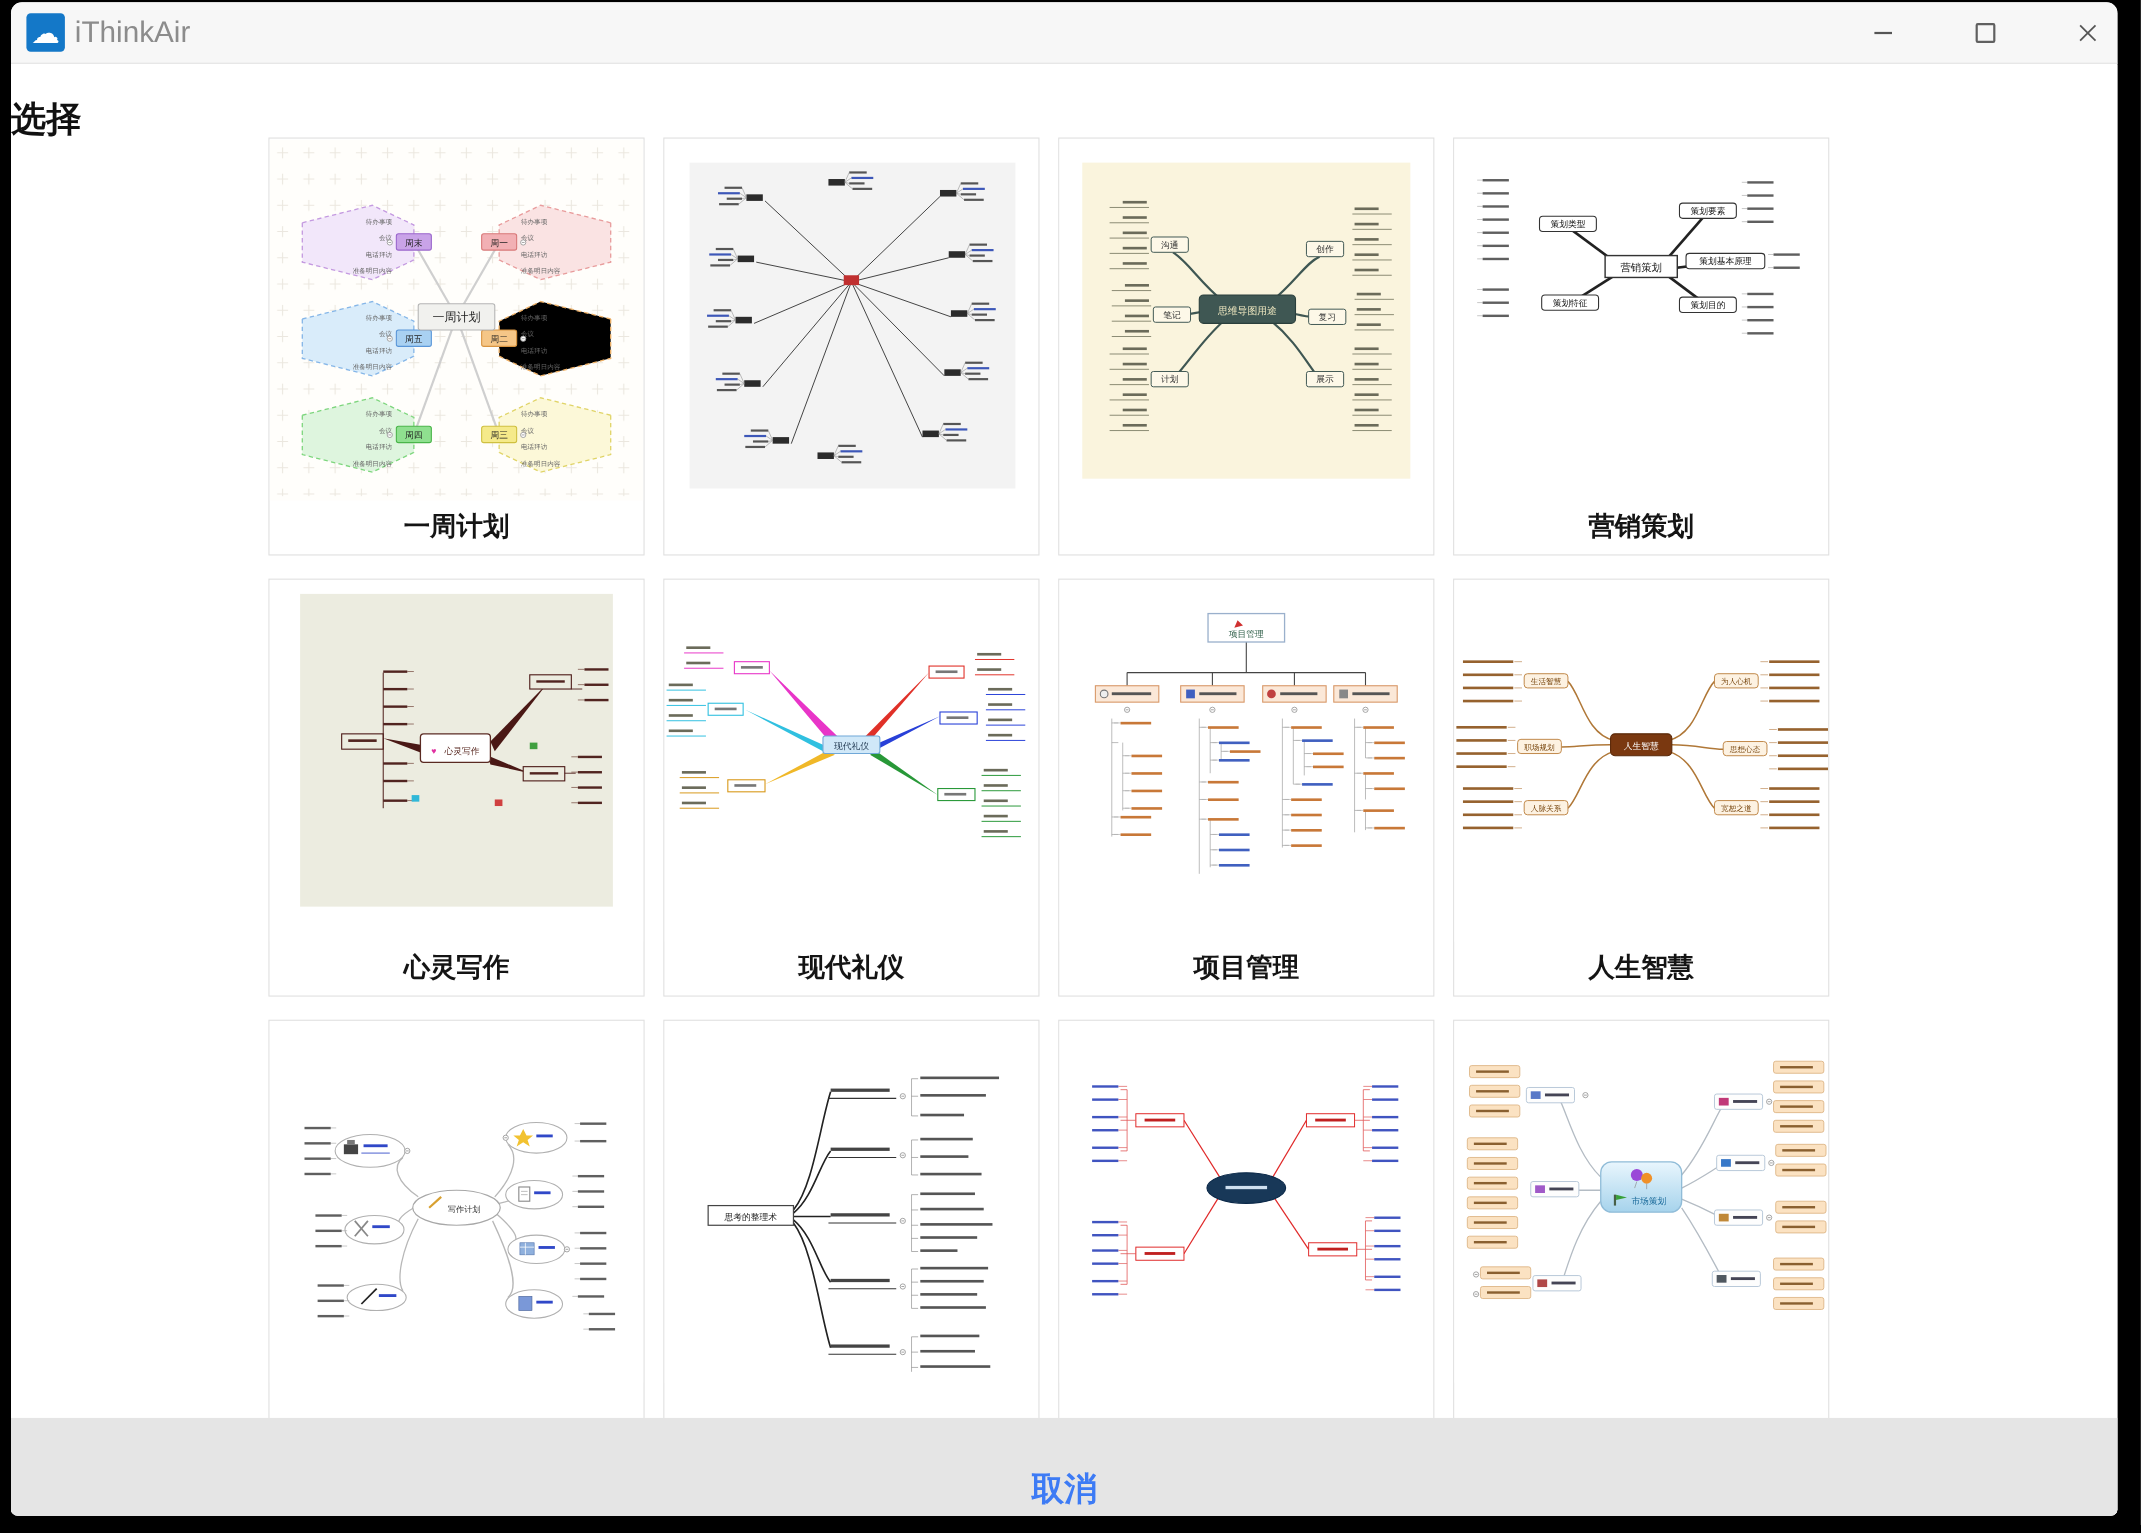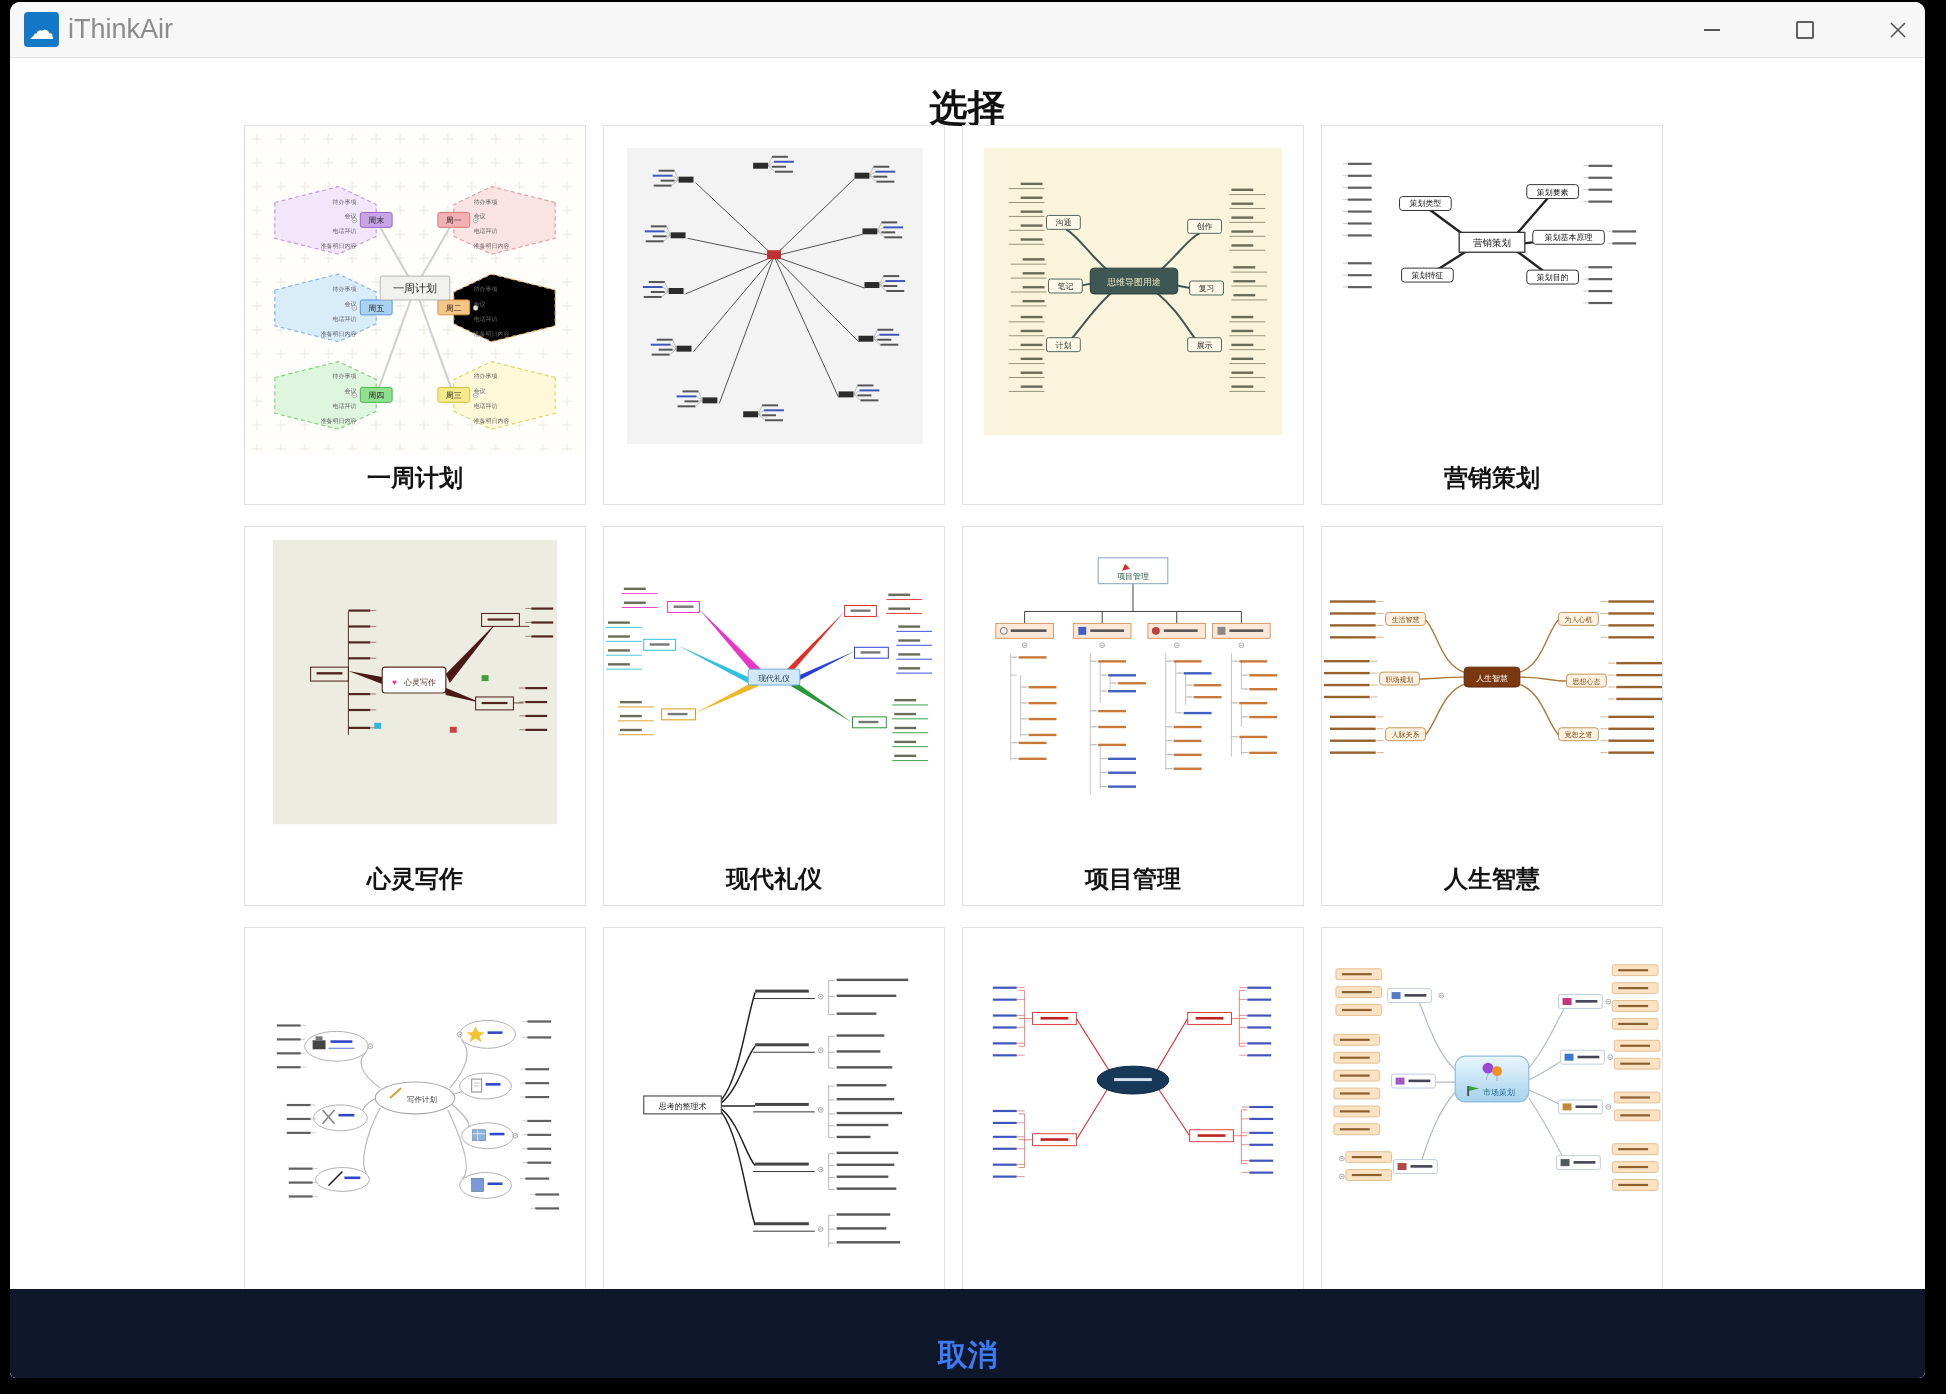--- a/index.html
+++ b/index.html
@@ -12,29 +12,29 @@
   .logo{width:35px;height:35px;background:#1478C8;border-radius:4px;display:flex;align-items:center;justify-content:center;
     color:#fff;font-size:26px;line-height:1;}
   .appname{margin-left:9px;font-size:27px;color:#8c8c8c;}
   .controls{margin-left:auto;display:flex;gap:47px;margin-right:4px;}
   .ctl{width:46px;height:46px;display:flex;align-items:center;justify-content:center;}
   .ctl-min i{display:block;width:16px;height:2px;background:#555;}
   .ctl-max i{display:block;width:14px;height:14px;border:2px solid #606060;border-radius:2px;}
   
   .content{position:absolute;left:0;top:57px;right:0;bottom:0;background:#fff;}
   .scrollarea{position:absolute;left:0;top:0;right:0;height:1230px;overflow:hidden;}
-  .dlg-title{margin:32px 0 0 0;text-align:center;font-size:38px;font-weight:700;color:#111;line-height:34px;}
+  .dlg-title{margin:32px 0 0 0;font-size:32px;font-weight:700;color:#111;line-height:34px;}
   .section-label{margin:46px 0 28px 169px;font-size:32px;font-weight:700;color:#111;line-height:32px;}
   .grid{margin-left:234px;width:1420px;display:flex;flex-wrap:wrap;column-gap:17px;row-gap:21px;}
   .card{width:342px;height:380px;border:1px solid #e0e0e0;background:#fff;box-sizing:border-box;position:relative;}
   .thumbwrap{position:absolute;left:0;top:0;right:0;height:330px;overflow:hidden;}
   .thumbwrap svg{display:block;width:340px;height:330px;}
   .caption{position:absolute;left:0;right:0;bottom:10px;text-align:center;font-size:24px;font-weight:700;color:#141414;}
   
-  .footer{position:absolute;left:0;bottom:0;right:0;height:89px;background:#0f172a;display:flex;justify-content:center;}
+  .footer{position:absolute;left:0;bottom:0;right:0;height:89px;background:#e5e5e5;display:flex;justify-content:center;}
   .cancel{margin-top:42px;font-size:30px;font-weight:700;color:#3D7BF5;line-height:30px;cursor:pointer;background:none;border:none;padding:0;}
   svg text{font-family:"Liberation Sans","DejaVu Sans",sans-serif;}
 </style>
 </head>
 <body>
 
 <svg width="0" height="0" style="position:absolute" aria-hidden="true">
   <defs>
     <path id="fan" d="M0 16 L64 0 L102 18 L102 50 L64 68 L0 52 Z" stroke-width="1.2" stroke-dasharray="4 3"></path>
     <g id="mc">

